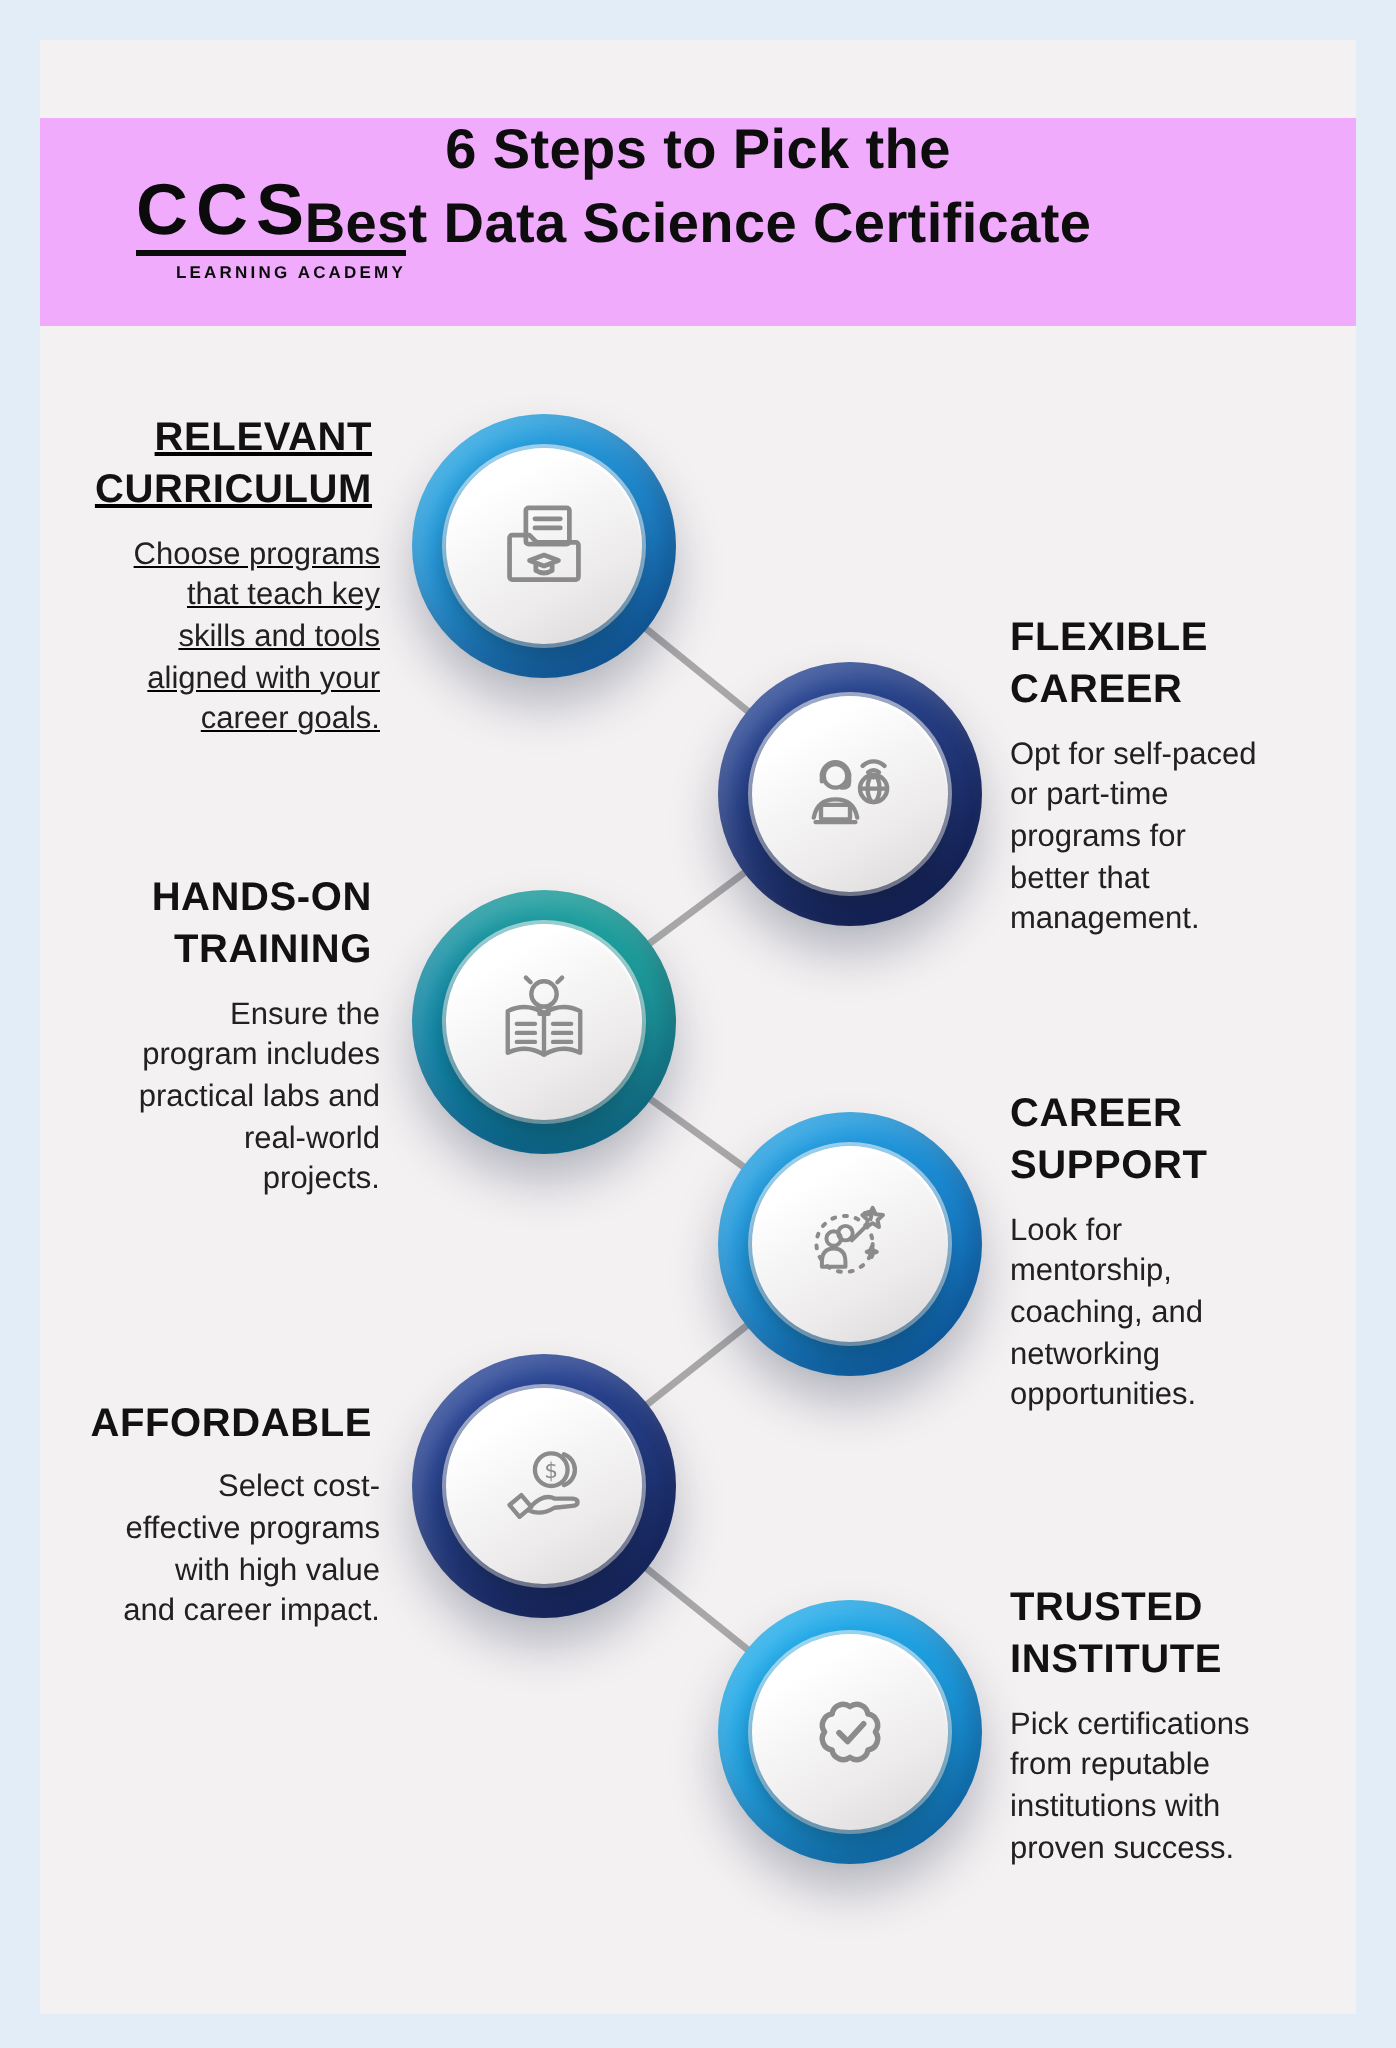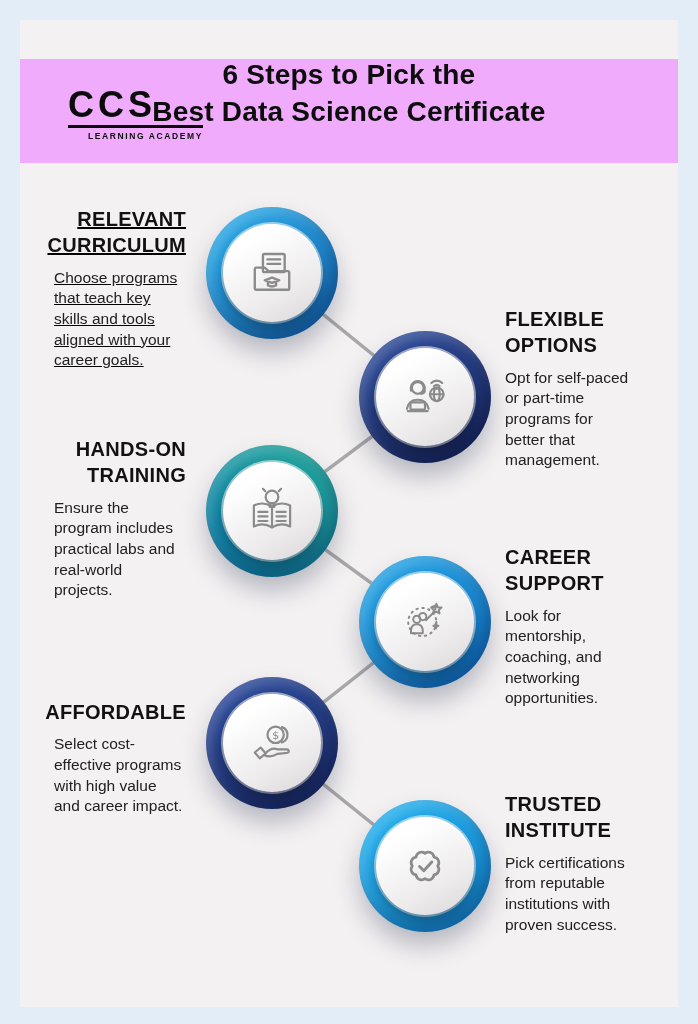--- a/index.html
+++ b/index.html
@@ -57,21 +57,21 @@
   .step-text{position:absolute;z-index:2;}
   .step-title{
     font-size:20px;font-weight:700;color:#121212;line-height:1.32;
     white-space:pre-line;letter-spacing:0.3px;
   }
   .step-desc{
     font-size:15.5px;color:#212121;line-height:1.33;white-space:pre-line;
     margin-top:9px;
   }
   .t-left{left:30px;width:156px;text-align:right;}
-  .t-left .step-desc{text-align:left;margin-left:24px;width:160px;}
+  .t-left .step-desc{text-align:right;margin-left:0;width:160px;}
   .t-right{left:505px;width:172px;text-align:left;}
   .t1{top:206px;text-decoration:underline;}
   .t2{top:306px;}
   .t3{top:436px;}
   .t4{top:544px;}
   .t5{top:699px;}
   .t6{top:791px;}
 </style>
 </head>
 <body>
@@ -194,21 +194,21 @@
 CURRICULUM</div>
     <div class="step-desc">Choose programs
 that teach key
 skills and tools
 aligned with your
 career goals.</div>
   </div>
 
   <div class="step-text t-right t2">
     <div class="step-title">FLEXIBLE
-OPTIONS</div>
+CAREER</div>
     <div class="step-desc">Opt for self-paced
 or part-time
 programs for
 better that
 management.</div>
   </div>
 
   <div class="step-text t-left t3">
     <div class="step-title">HANDS-ON
 TRAINING</div>

